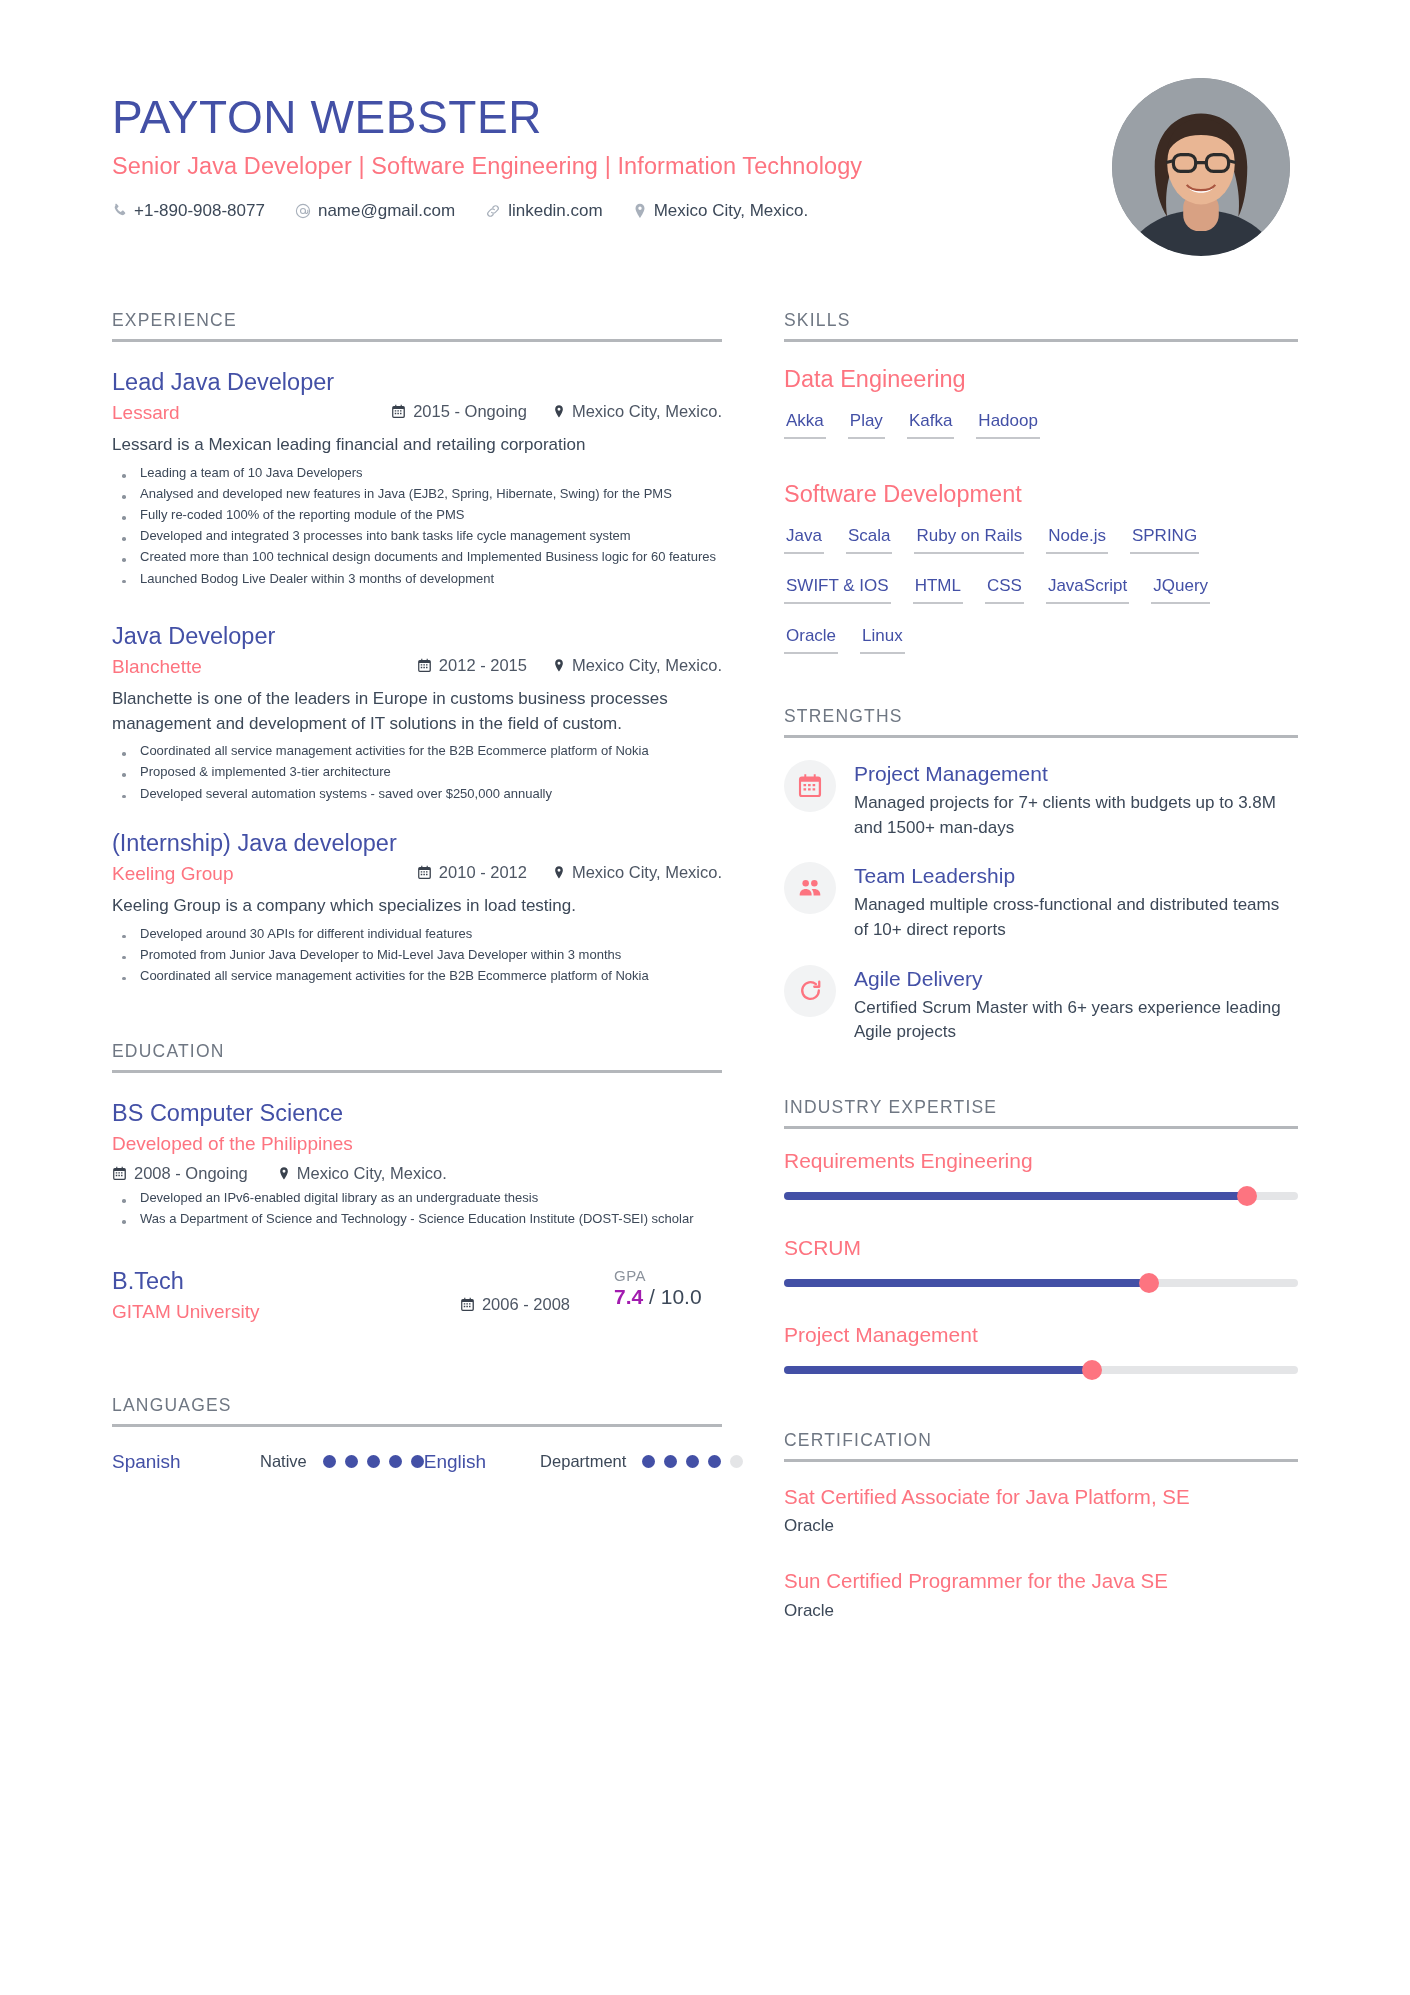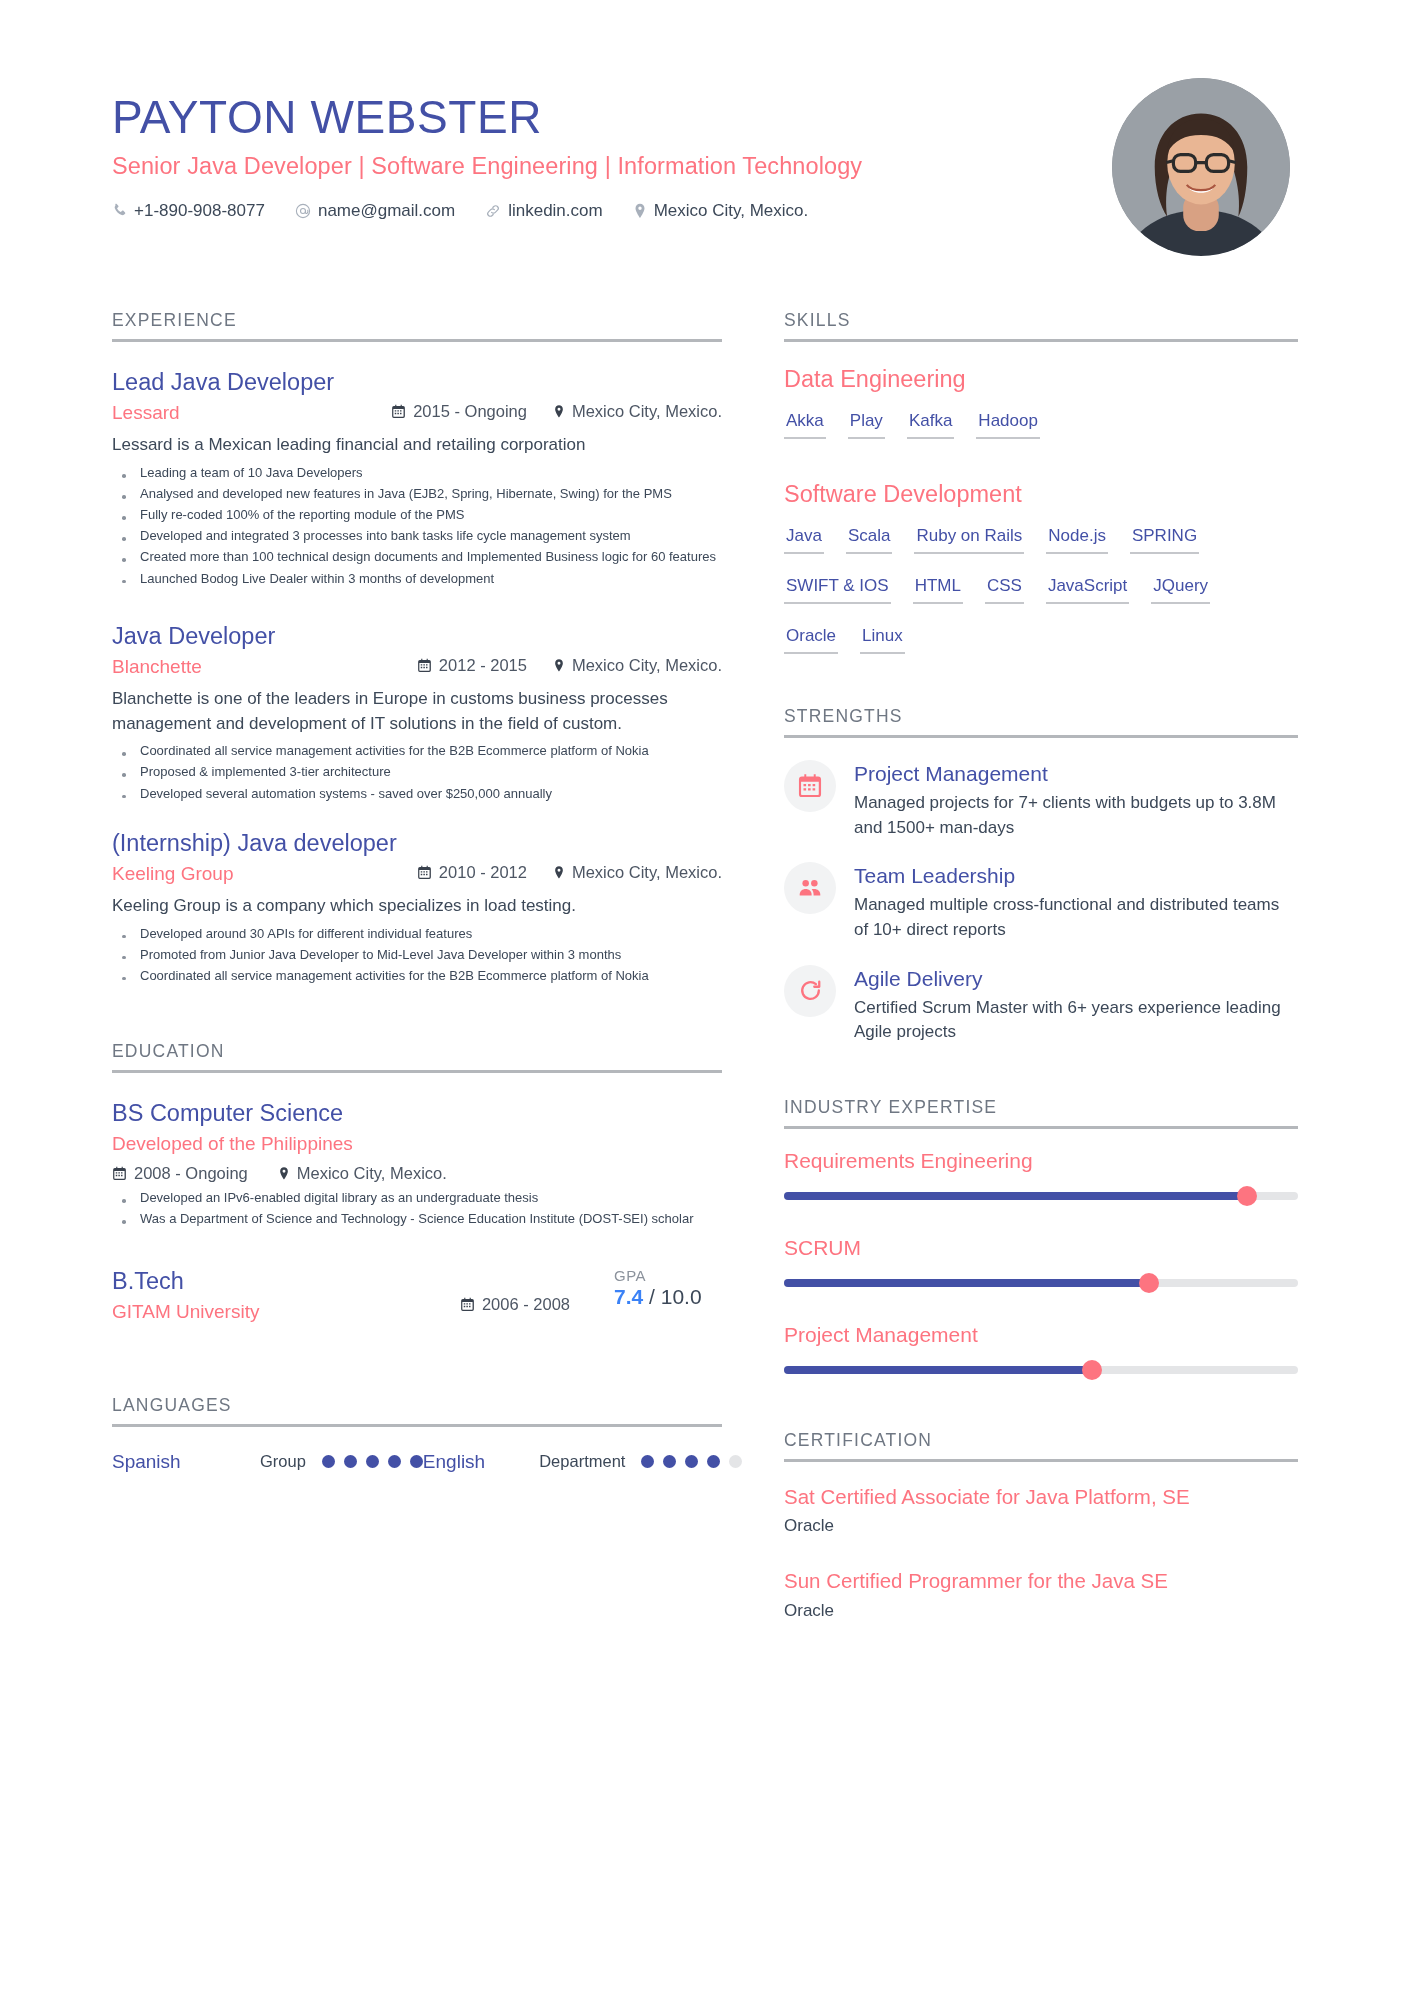--- a/index.html
+++ b/index.html
@@ -117,21 +117,21 @@
     background: #8b929c;
   }
 
   
   .edu-line { display: flex; align-items: baseline; margin-top: 5px; }
   .edu-dates { display:flex; align-items:center; font-size: 16.5px; color:#4d5664; margin-right: 30px;}
   .edu-dates .ci { margin-right: 7px; color:#39414d; display:inline-flex;}
   .gpa-right { text-align: left; padding-left: 10px; min-width: 118px;}
   .gpa-label { font-size: 15px; color: #8b929c; letter-spacing: .5px;}
   .gpa-value { font-size: 21px; margin-top: 1px; }
-  .gpa-value b { color: #3b82f6; font-weight: 700; }
+  .gpa-value b { color: #a21caf; font-weight: 700; }
   .gpa-value span { color: #3c4858; }
   .btech-row { display:flex; align-items:flex-start; }
   .btech-col { flex: 1; }
   .btech-dates { display:flex; align-items:center; font-size:16.5px;color:#4d5664; margin-top:28px; margin-right: 34px;}
   .btech-dates .ci{margin-right:7px;color:#39414d;display:inline-flex;}
 
   
   .lang-row { display: flex; align-items: center; margin-top: 24px; }
   .lang-block { display: flex; align-items: center; }
   .lang-name { font-size: 19px; color: #4350a6; width: 148px; }
@@ -438,21 +438,21 @@
         </div>
       </div>
 
       <div class="section" style="margin-top:72px;">
         <div class="sec-title">LANGUAGES</div>
         <div class="sec-rule"></div>
 
         <div class="lang-row">
           <div class="lang-block">
             <div class="lang-name">Spanish</div>
-            <div class="lang-level">Group</div>
+            <div class="lang-level">Native</div>
             <div class="dots">
               <span class="dot"></span>
               <span class="dot"></span>
               <span class="dot"></span>
               <span class="dot"></span>
               <span class="dot"></span>
             </div>
           </div>
           <div class="lang-gap"></div>
           <div class="lang-block">

